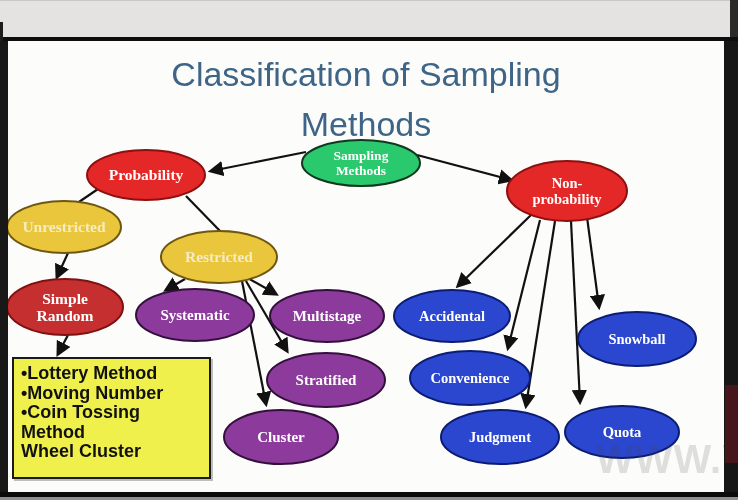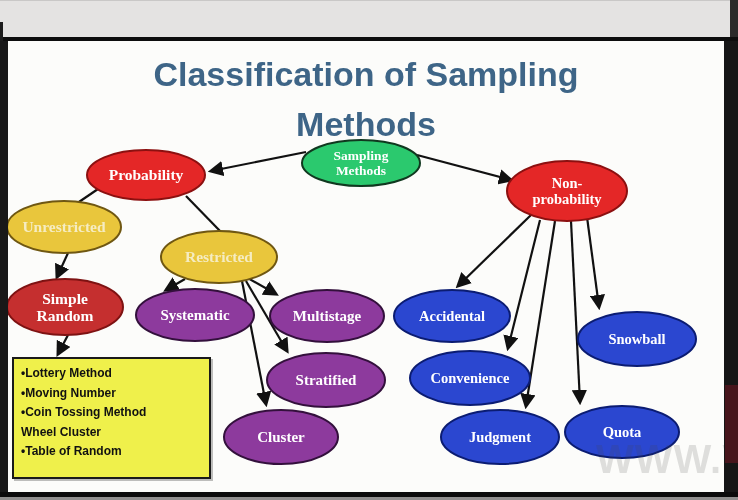--- a/index.html
+++ b/index.html
@@ -17,33 +17,33 @@
   .right-accent{position:absolute;left:725px;top:385px;width:13px;height:78px;}
   .bottom-bar{position:absolute;left:0;top:492px;width:738px;height:5px;background:#0b0b0b;}
   .bottom-gray{position:absolute;left:0;top:497px;width:738px;height:3px;}
 
   .slide{
     position:absolute;left:8px;top:41px;width:716px;height:451px;
     overflow:hidden;
   }
   .slide-title{
     position:absolute;left:0;top:8px;width:716px;
-    text-align:center;font-weight:bold;font-size:34px;line-height:50px;
+    text-align:center;font-weight:normal;font-size:34px;line-height:50px;
     letter-spacing:0px;
   }
   .diagram-svg{position:absolute;left:0;top:0;width:716px;height:451px;}
   .diagram-svg text{
     font-family:"Liberation Serif","DejaVu Serif",serif;
     font-weight:bold;
   }
   .note-box{
     position:absolute;left:4px;top:316px;width:183px;height:108px;
     border:2px solid #1a1a1a;
     padding:5px 5px 5px 7px;
-    font-weight:bold;font-size:12px;line-height:19.5px;
+    font-weight:bold;font-size:18px;line-height:19.5px;
     box-shadow:2px 2px 0 rgba(0,0,0,0.25);
   }
   .watermark{
     position:absolute;left:588px;top:396px;
     font-size:40px;font-weight:bold;letter-spacing:1px;
     color:rgba(70,70,70,0.16);
     white-space:nowrap;
   }
 </style>
 </head>
@@ -150,17 +150,16 @@
           <text text-anchor="middle" fill="#ffffff" font-size="14.5"><tspan x="622" y="437.075">Quota</tspan></text>
         </g>
       </g>
   </svg>
 
   <div class="note-box" style="background: rgb(239, 240, 75); color: rgb(17, 17, 17);">
       <div>•Lottery Method</div>
       <div>•Moving Number</div>
       <div>•Coin Tossing Method</div>
       <div>Wheel Cluster</div>
-      <div>•Table of Random</div>
     </div>
 
   <div class="watermark">WWW.V</div>
 </div>
 
 </body></html>

